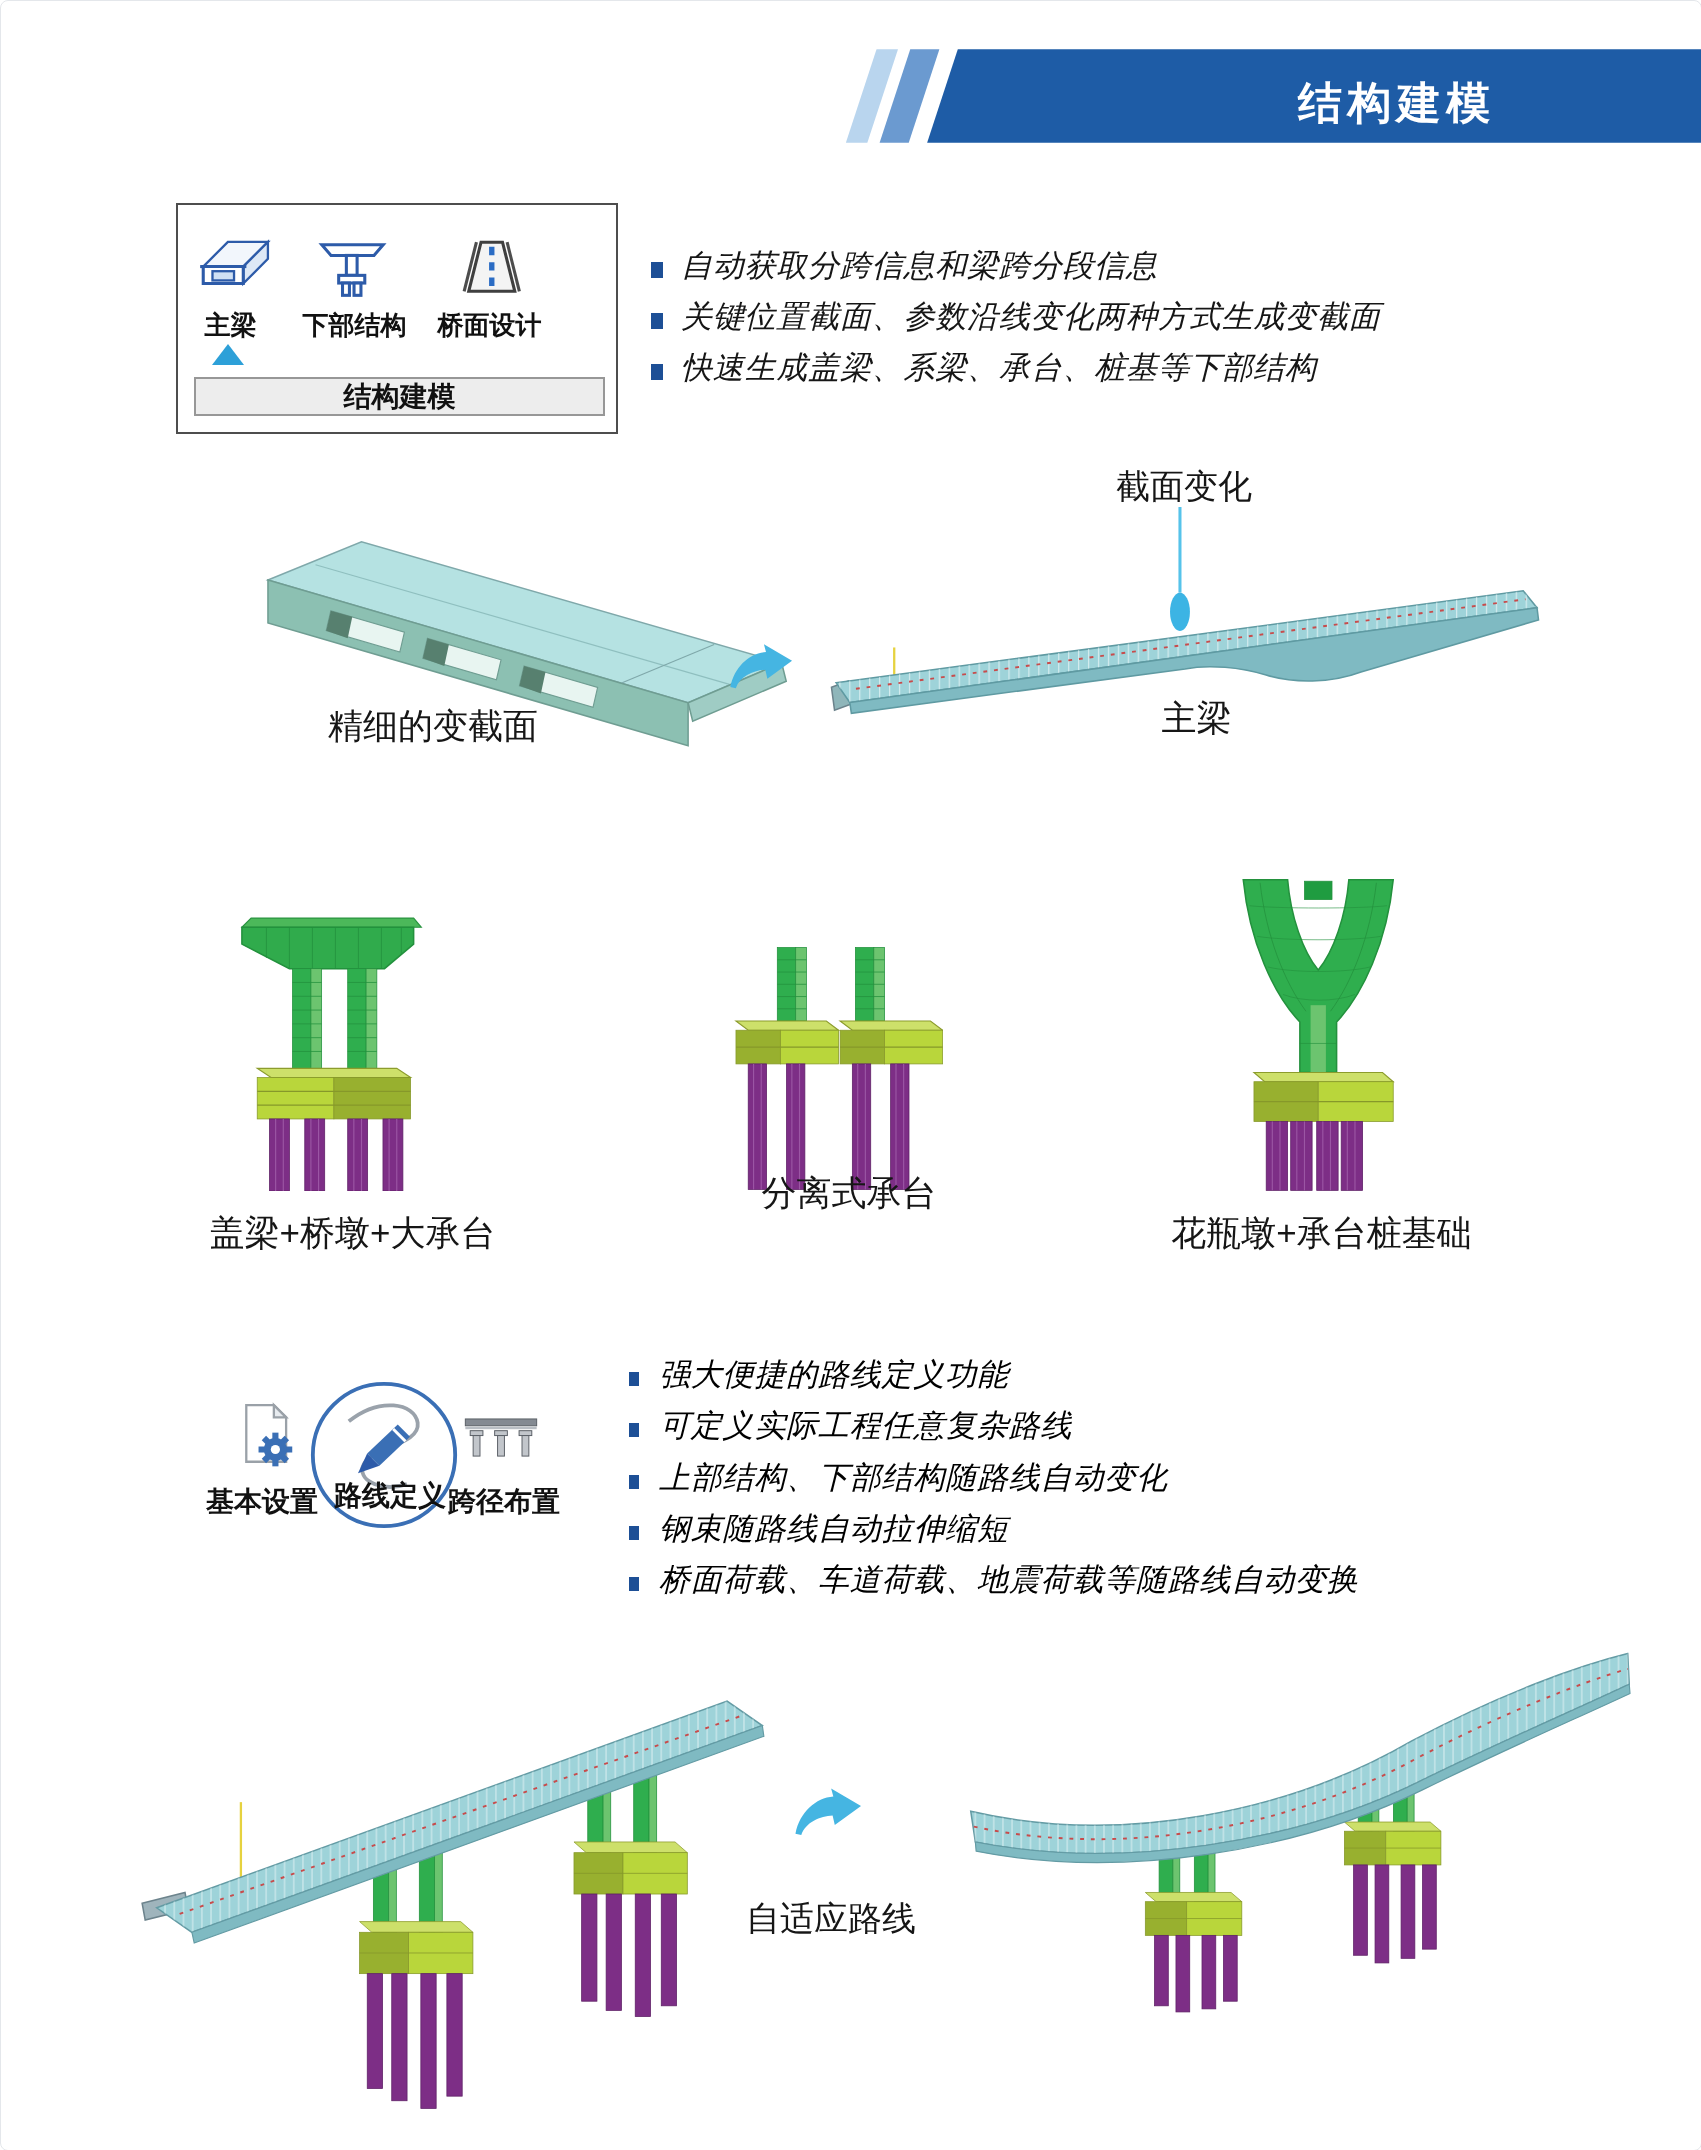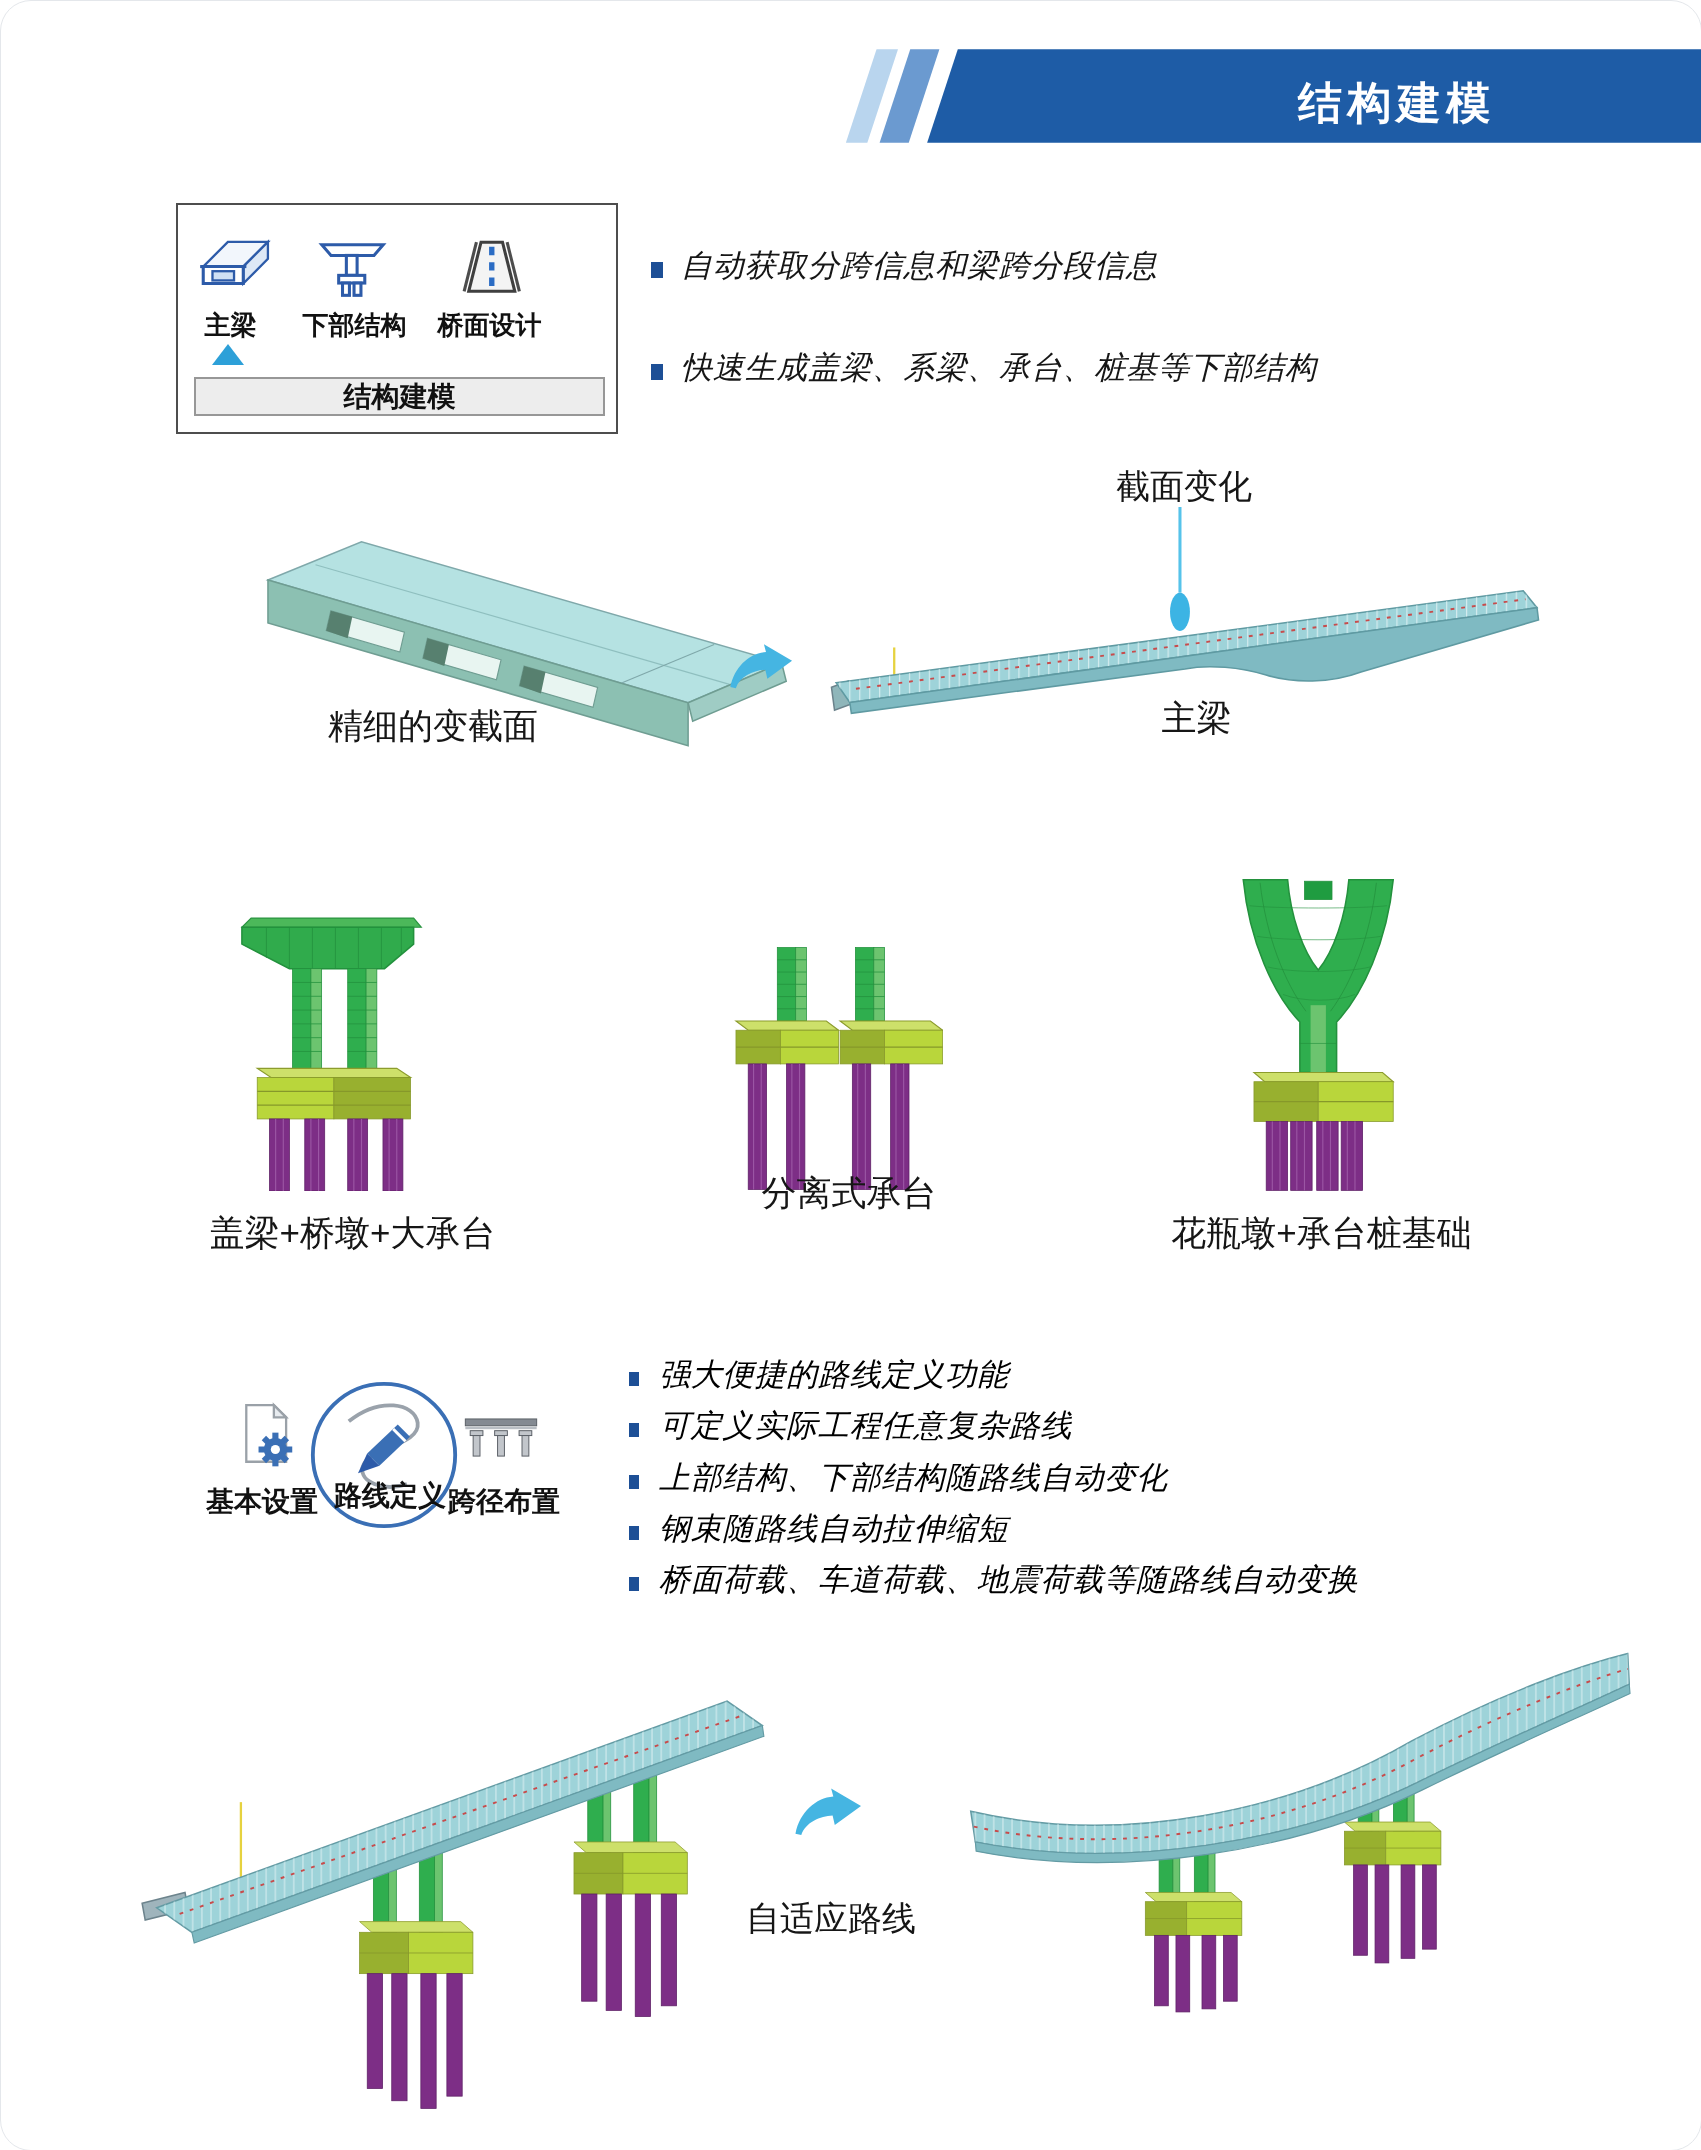--- a/index.html
+++ b/index.html
@@ -1,19 +1,19 @@
 <!DOCTYPE html>
 <html style="font-size:12.3px"><head>
 <meta charset="utf-8">
 <style>
   html,body{margin:0;padding:0;background:#ffffff;}
   .page{
     position:relative;width:1702px;height:2151px;background:#ffffff;
     font-family:"Liberation Sans","DejaVu Sans",sans-serif;
-    border:1.5px solid #e4e7eb;border-radius:31px;overflow:hidden;box-sizing:border-box;
+    border:1.5px solid #e4e7eb;border-radius:8px;overflow:hidden;box-sizing:border-box;
   }
   .abs{position:absolute;}
   
   .banner-title{font-size:44px;font-weight:bold;color:#ffffff;letter-spacing:5.4px;white-space:nowrap;}
   
   .toolbox{left:175px;top:202px;width:442px;height:231px;border:2.3px solid #4d4d4d;background:#ffffff;box-sizing:border-box;}
   .tool-label{font-size:26px;font-weight:bold;color:#111;text-align:center;white-space:nowrap;}
   .group-bar{left:193px;top:376px;width:411px;height:39px;background:#ededed;border:2.3px solid #979797;
              display:flex;align-items:center;justify-content:center;font-size:28px;font-weight:bold;color:#111;box-sizing:border-box;}
   .tri-up{width:0;height:0;border-left:16px solid transparent;border-right:16px solid transparent;border-bottom:21px solid #2da0d8;}
@@ -73,20 +73,24 @@
   <div class="abs tri-up" style="left:211px;top:343px"></div>
 
   <div class="abs group-bar">
     <span>结构建模</span>
   </div>
 
   <div class="brow" style="left:650px;top:244px">
     <span class="sq1"></span>
     <span class="btext1">自动获取分跨信息和梁跨分段信息</span>
   </div>
+  <div class="brow" style="left:650px;top:295px">
+    <span class="sq1"></span>
+    <span class="btext1">关键位置截面、参数沿线变化两种方式生成变截面</span>
+  </div>
   <div class="brow" style="left:650px;top:346px">
     <span class="sq1"></span>
     <span class="btext1">快速生成盖梁、系梁、承台、桩基等下部结构</span>
   </div>
 
   <svg class="abs" style="left:253px;top:530px" width="537" height="230" viewBox="0 0 700 300">
     <polygon points="18,64 140,14 688,172 566,224" fill="#b5e2e2" stroke="#7fa8aa" stroke-width="2"></polygon>
     <line x1="80" y1="44" x2="620" y2="200" stroke="#8fbfbf" stroke-width="1.5"></line>
     <polygon points="18,64 566,224 566,280 18,120" fill="#8cc0b2" stroke="#6f9d92" stroke-width="2"></polygon>
     <polygon points="100,104 196,132 190,158 94,130" fill="#e8f5f1" stroke="#6f9d92" stroke-width="1.5"></polygon>

